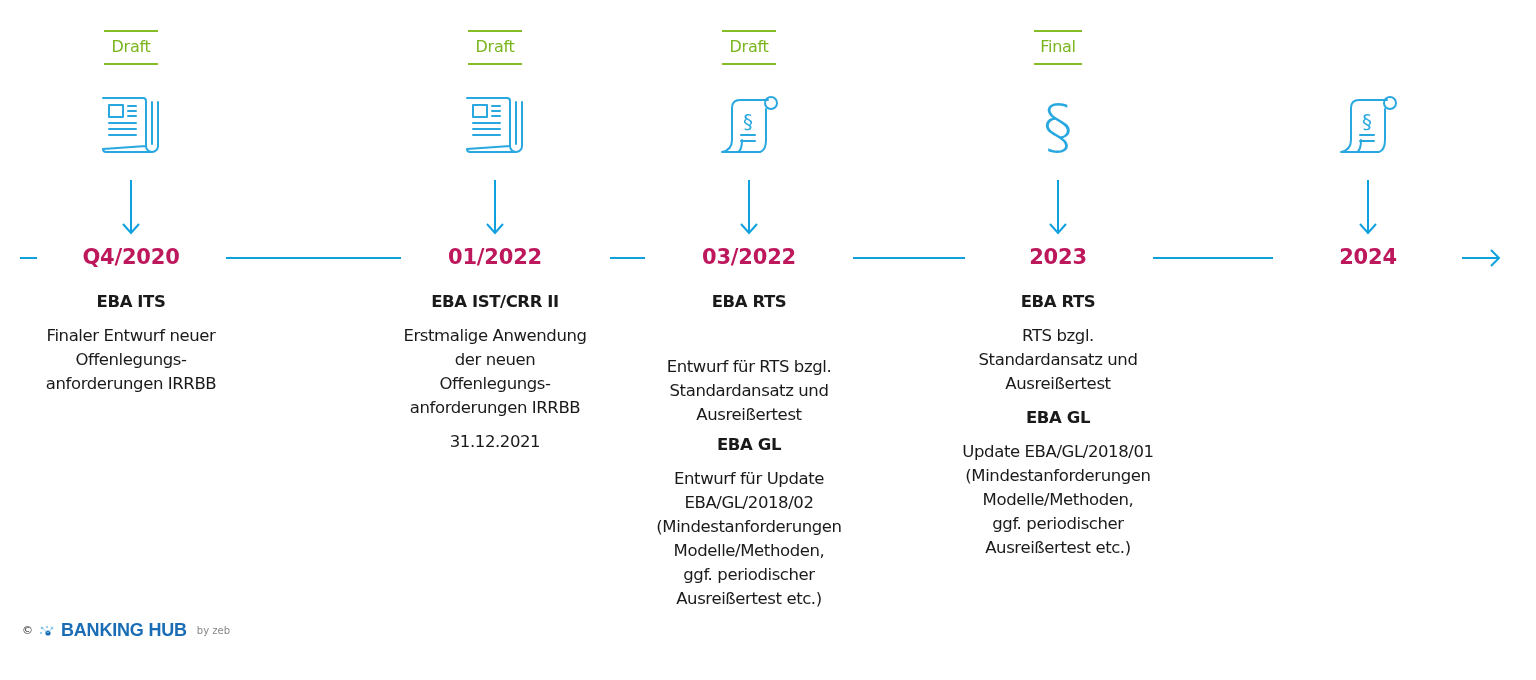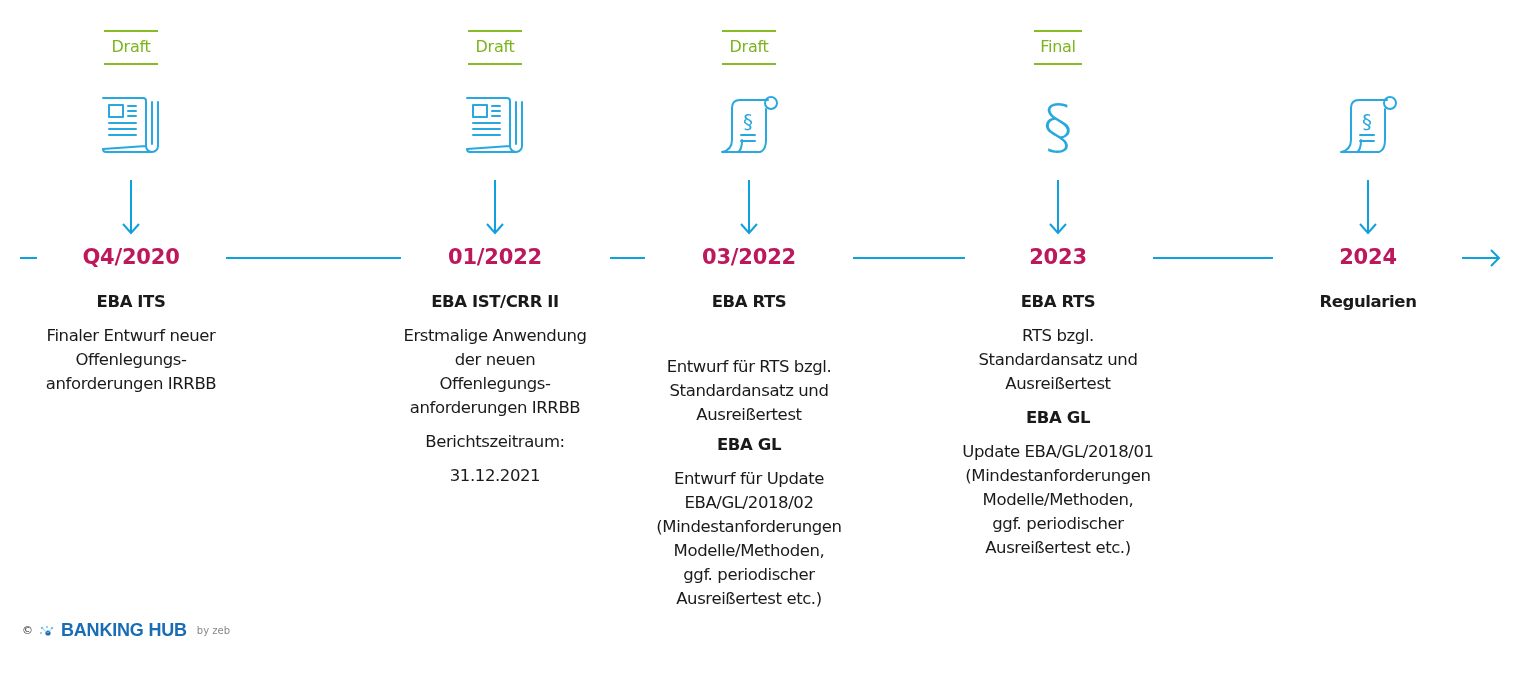--- a/index.html
+++ b/index.html
@@ -79,21 +79,20 @@
   </svg>
   <div class="date">01/2022</div>
   <div class="body">
     <div class="h">EBA IST/CRR II</div>
     <div class="p">
       <div>Erstmalige Anwendung</div>
       <div>der neuen</div>
       <div>Offenlegungs-</div>
       <div>anforderungen IRRBB</div>
     </div>
-    <div class="p">Berichtszeitraum:</div>
     <div class="p">
       <div>31.12.2021</div>
     </div>
   </div>
 </div>
 
 <div class="col" style="left:619px;">
   <div class="status w54">Draft</div>
   <svg class="icon" viewBox="0 0 70 70">
     <g fill="none" stroke="#29a8e0" stroke-width="2" stroke-linecap="round" stroke-linejoin="round">
@@ -168,21 +167,20 @@
       <path d="M27 47 h14 M27 53 h14"></path>
     </g>
   </svg>
   <svg class="arrow-down" viewBox="0 0 20 58">
     <line x1="10" y1="2" x2="10" y2="54" stroke="#0fa0de" stroke-width="2"></line>
     <polyline points="2,46 10,55 18,46" fill="none" stroke="#0fa0de" stroke-width="2"></polyline>
   </svg>
   <div class="date">2024</div>
   <div class="body">
     <div class="h" style="margin-bottom:8px;">
-      <div>Regularien</div>
     </div>
   </div>
 </div>
 
 <div class="footer">
   <span class="copy">©</span>
   <svg width="16" height="12" viewBox="0 0 16 12">
     <circle cx="3" cy="3" r="1.3" fill="#7fc3ea"></circle>
     <circle cx="8" cy="2" r="1.1" fill="#7fc3ea"></circle>
     <circle cx="13" cy="3" r="1.3" fill="#7fc3ea"></circle>

